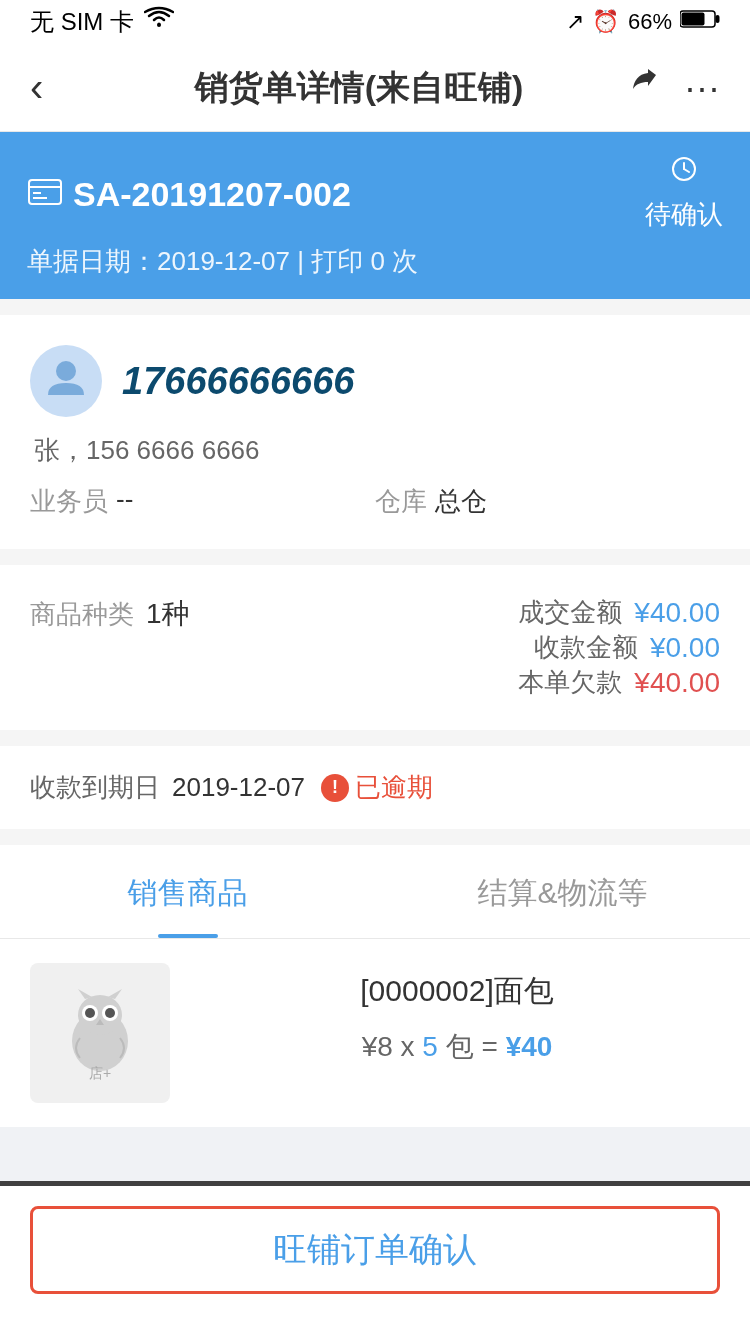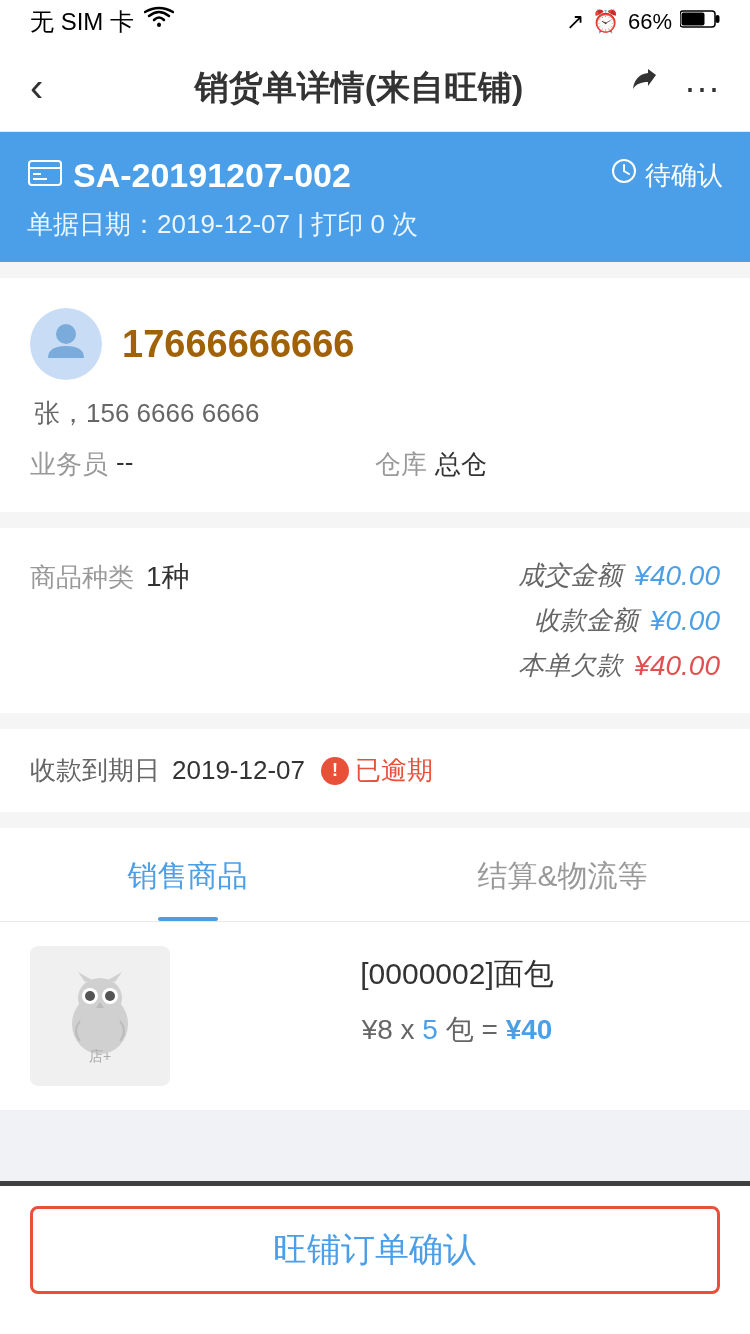--- a/index.html
+++ b/index.html
@@ -75,23 +75,25 @@
     .order-number {
       font-size: 34px;
       font-weight: 700;
       color: #fff;
       display: flex;
       align-items: center;
       gap: 10px;
     }
     .status-badge {
       display: flex;
+      align-items: center;
       gap: 8px;
       color: #fff;
       font-size: 26px;
+      flex-direction: column;
     }
     .order-meta {
       font-size: 26px;
       color: rgba(255,255,255,0.9);
     }
 
     
     .customer-card {
       background: #fff;
       padding: 30px;
@@ -112,21 +114,22 @@
       align-items: center;
       justify-content: center;
     }
     .avatar-icon {
       font-size: 40px;
       color: #7aabdb;
     }
     .customer-phone {
       font-size: 38px;
       font-weight: 600;
-      color: #a16207;
+      color: #0c4a6e;
+      font-style: italic;
     }
     .customer-info {
       font-size: 26px;
       color: #666;
       margin-bottom: 16px;
       padding-left: 4px;
     }
     .customer-extra {
       display: flex;
       font-size: 26px;
@@ -161,22 +164,20 @@
       font-size: 26px;
       color: #666;
     }
     .summary-label { color: #999; }
     .summary-value { color: #333; font-size: 28px; }
     .summary-right {
       flex: 1;
       display: flex;
       flex-direction: column;
       align-items: flex-end;
-      gap: 10px;
-      font-style: italic;
     }
     .amount-row {
       display: flex;
       align-items: center;
       gap: 12px;
       font-size: 26px;
     }
     .amount-label { color: #666; }
     .amount-value { font-size: 28px; }
     .amount-blue { color: #4a9fe8; }

